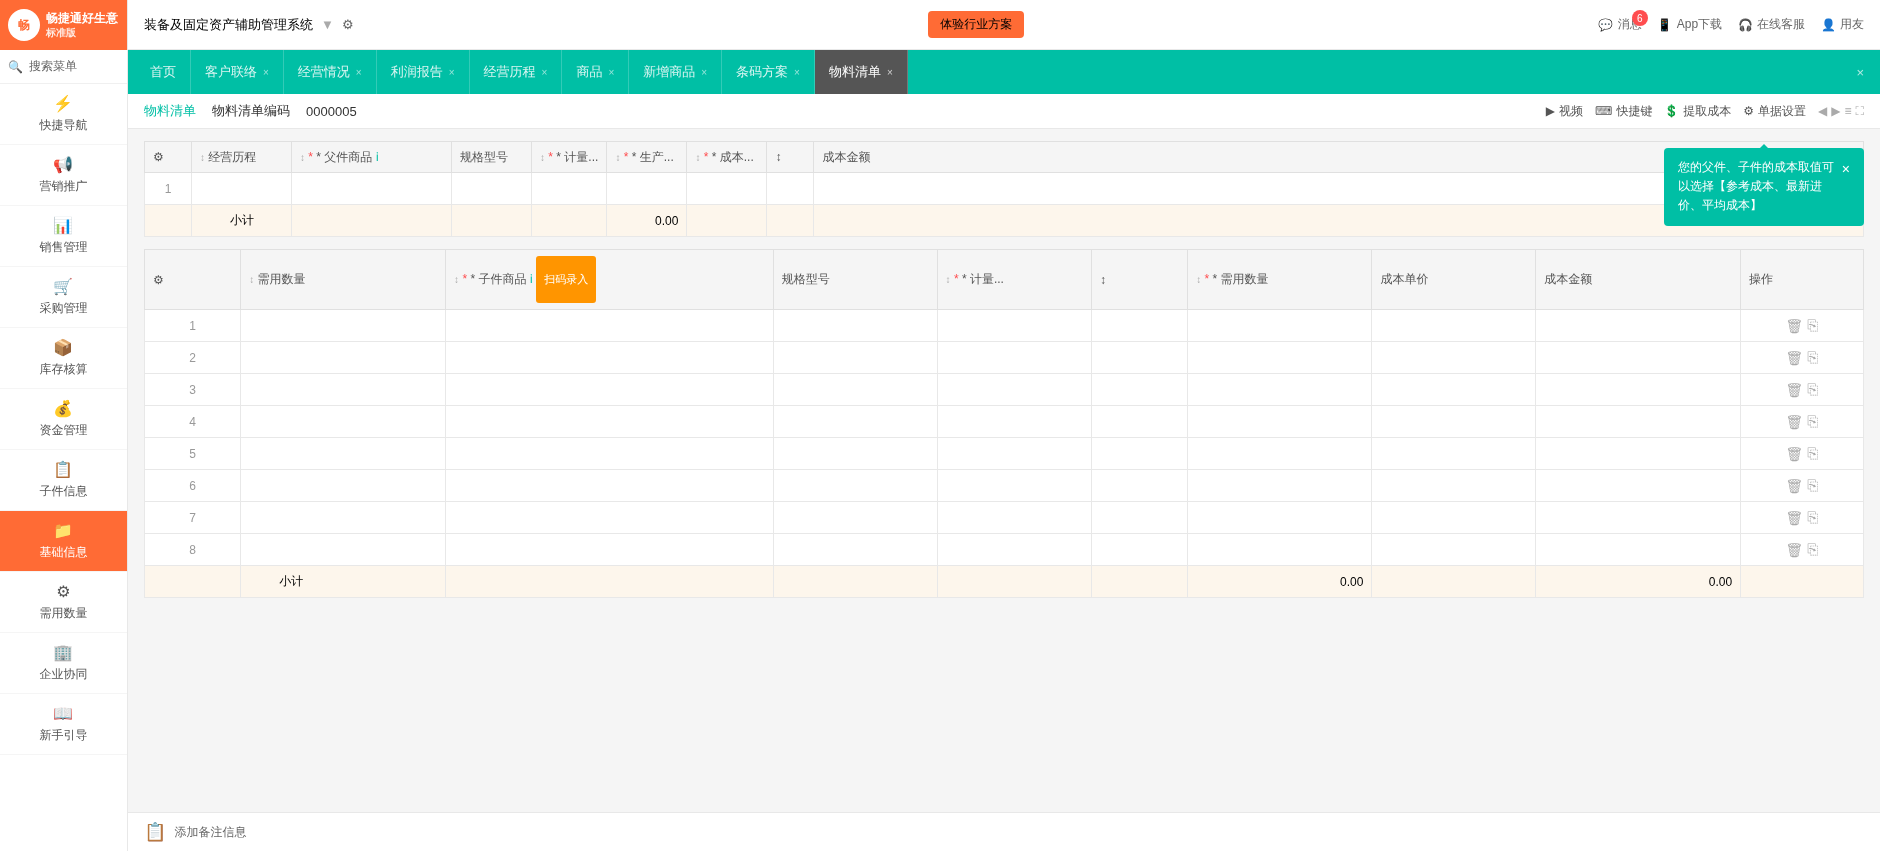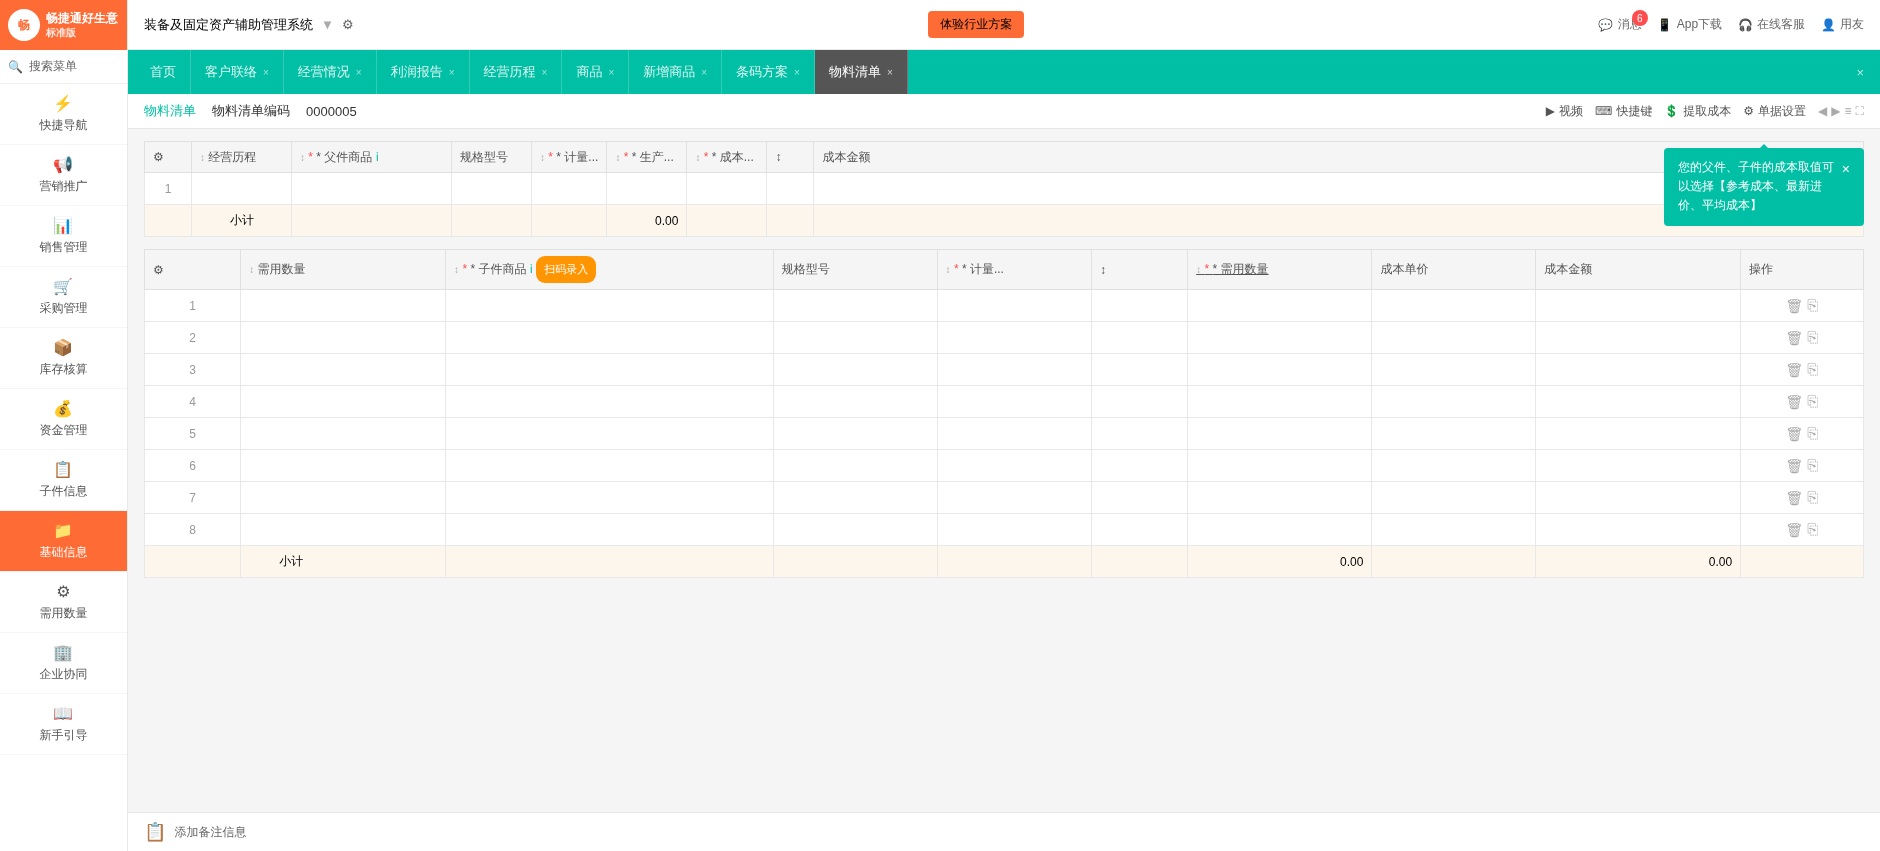--- a/index.html
+++ b/index.html
@@ -205,22 +205,22 @@
       font-weight: 500;
       padding-left: 38px;
     }
     .required-star { color: #ff4d4f; }
     .th-sort { color: #aaa; font-size: 10px; }
 
     .scan-btn {
       background: #ff9500;
       color: #fff;
       border: none;
-      padding: 6px 8px;
-      border-radius: 9px;
+      padding: 16px 8px;
+      border-radius: 3px;
       font-size: 11px;
       cursor: pointer;
     }
 
     
     .tooltip-box {
       position: absolute;
       top: 148px;
       right: 16px;
       background: #00bfa5;
@@ -266,21 +266,21 @@
     .bottom-icon { font-size: 18px; color: #00bfa5; cursor: pointer; }
     .bottom-text { font-size: 12px; color: #666; }
 
     .col-num { width: 40px; }
     .col-warehouse { width: 100px; }
     .col-product { width: 160px; }
     .col-spec { width: 80px; }
     .col-unit { width: 70px; }
     .col-prod { width: 80px; }
     .col-cost { width: 80px; }
-    .col-qty { width: 90px; text-decoration: underline; }
+    .col-qty { width: 90px; }
     .col-price { width: 80px; }
     .col-amount { width: 100px; }
     .col-op { width: 60px; }
   </style>
 </head>
 <body>
 
 <div class="sidebar">
   <div class="sidebar-logo">
     <div class="sidebar-logo-icon">畅</div>

